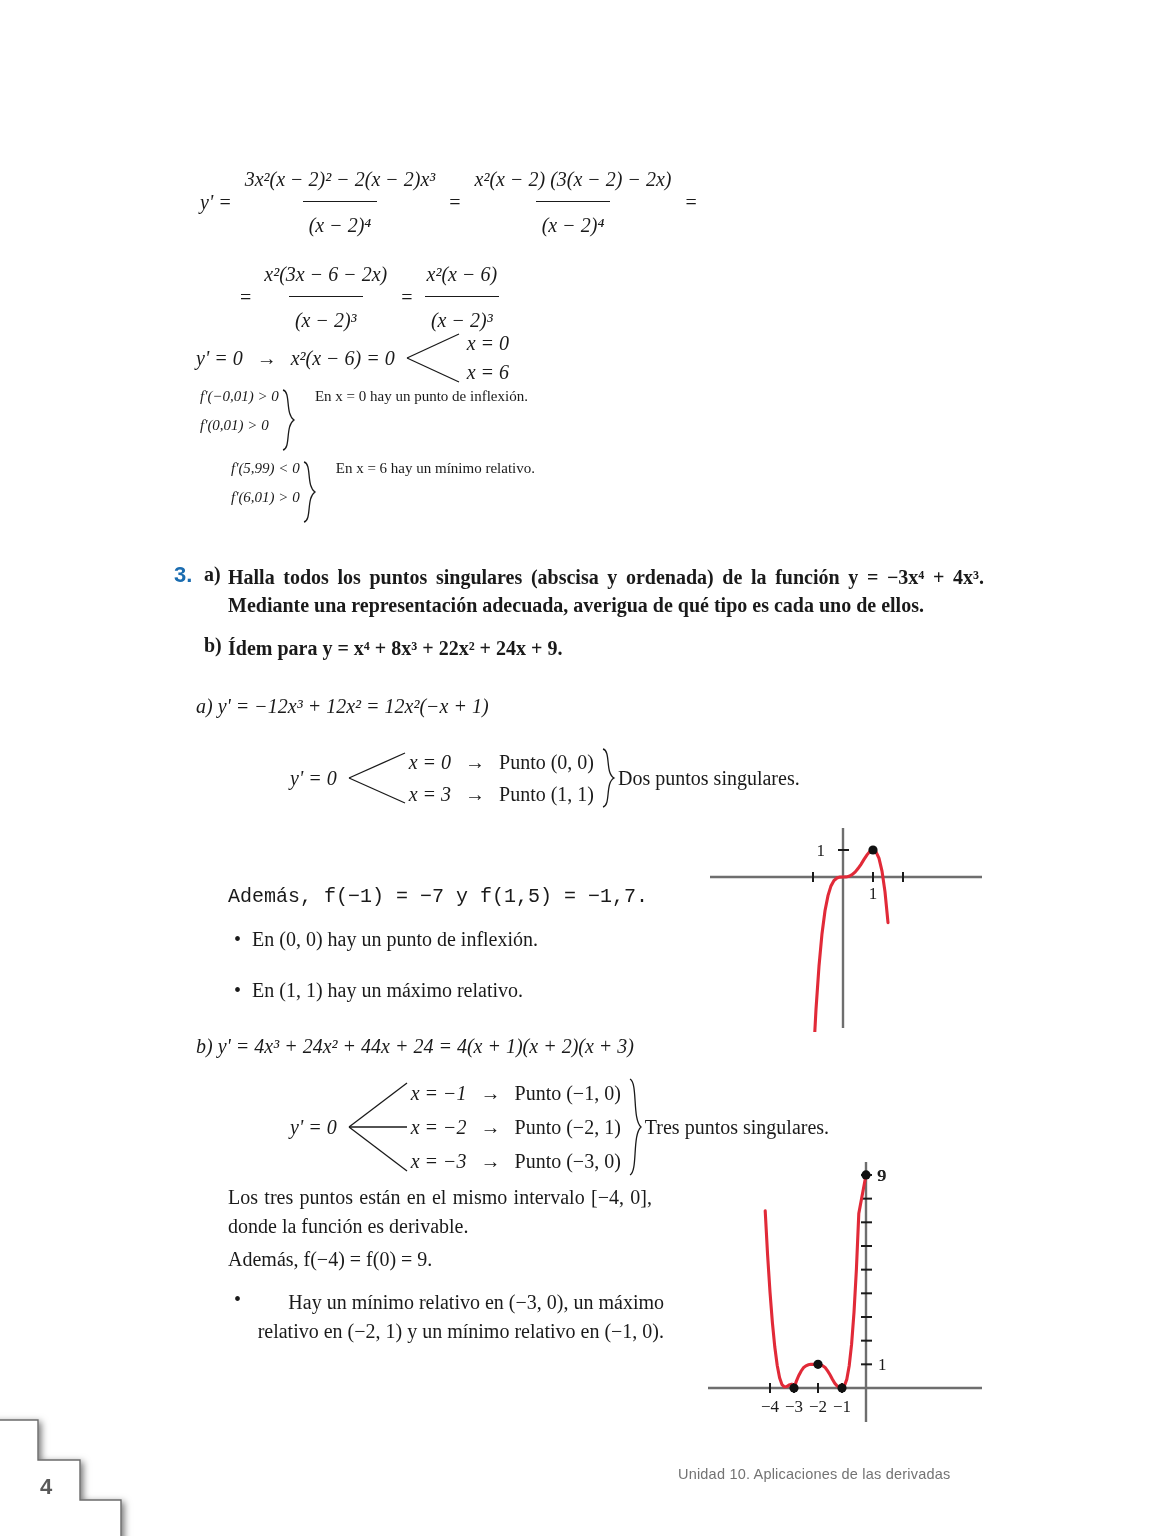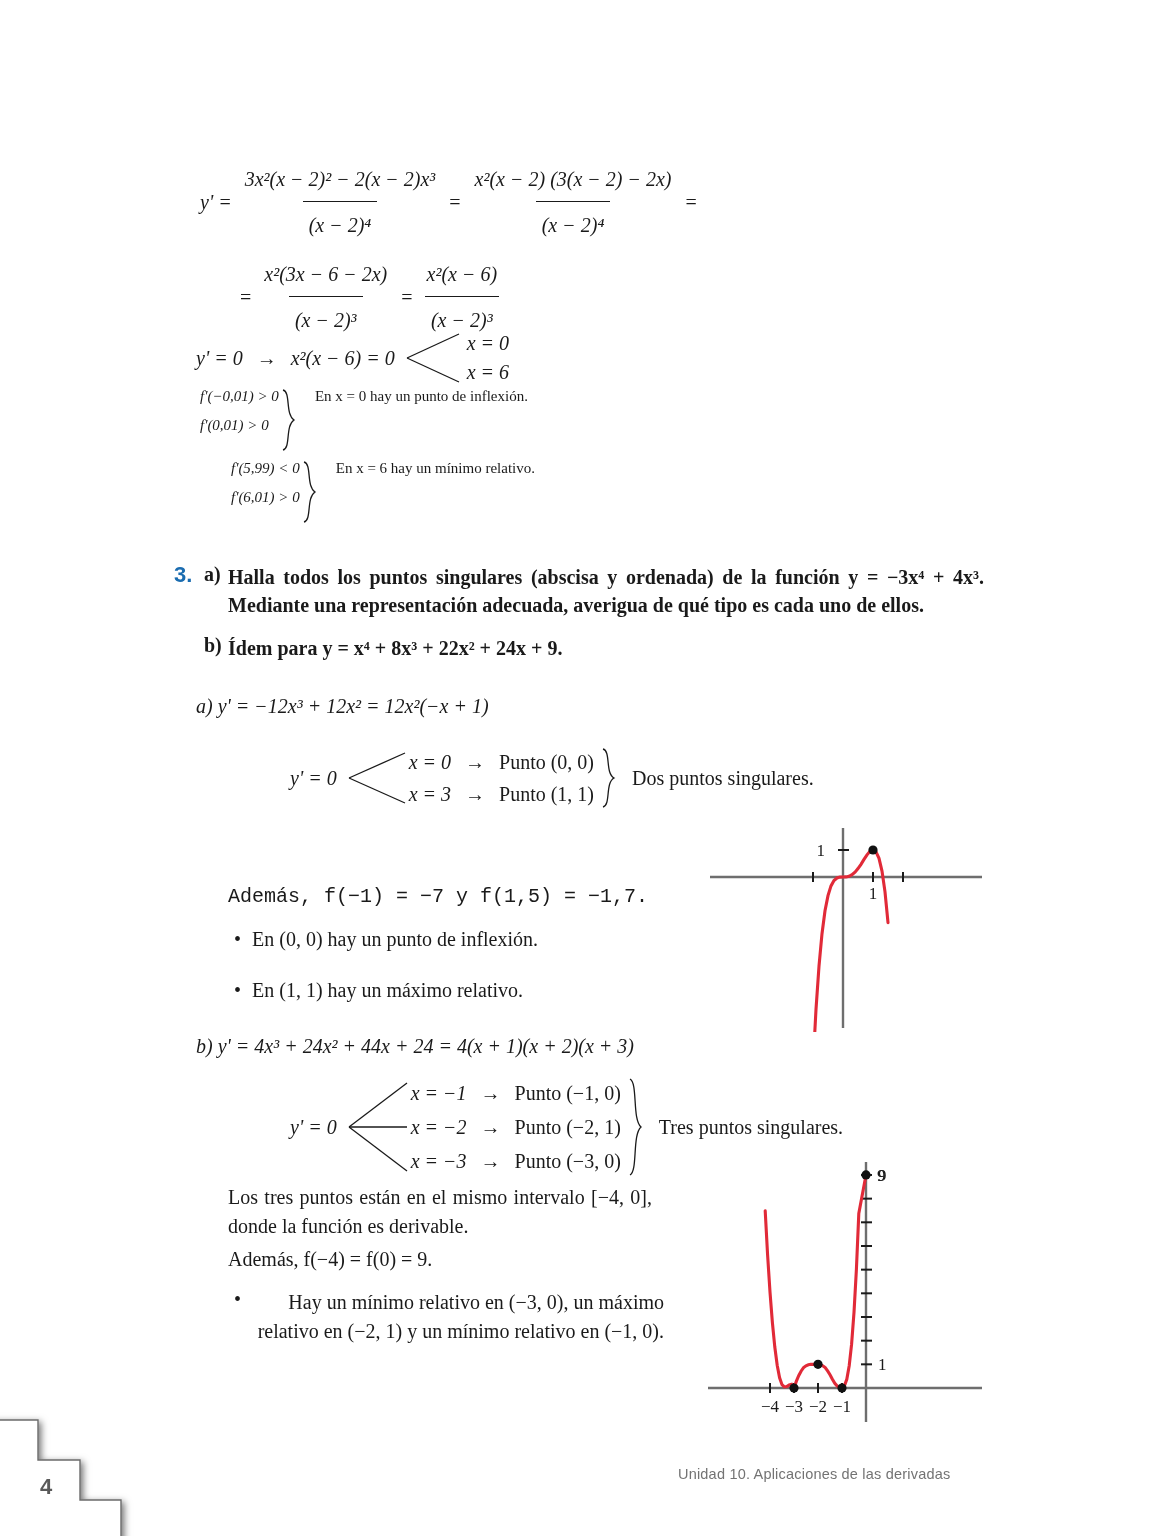--- a/index.html
+++ b/index.html
@@ -59,21 +59,21 @@
   .sol-b { position:absolute; left:196px; top:1035px; font-size:20px; }
 
   .branch2 { position:absolute; display:flex; align-items:center; font-size:20px; }
   .b2a { left:290px; top:745px; }
   .b2b { left:290px; top:1075px; }
   .branch2 .rows { display:flex; flex-direction:column; }
   .branch2 .rows .r { display:flex; align-items:center; white-space:nowrap; }
   .branch2 .rows .r .to { margin:0 14px; }
   .b2a .rows .r { height:32px; }
   .b2b .rows .r { height:34px; }
-  .branch2 .tail { margin-left:14px; }
+  .branch2 .tail { }
 
   .para { position:absolute; font-size:20px; line-height:1.45; }
   .para.justify { text-align:justify; }
   .p-a1 { left:228px; top:820px; width:408px; }
   .p-a2 { left:228px; top:882px; width:440px;font-family:Liberation Mono, monospace; }
   .bullet { position:absolute; font-size:20px; display:flex; }
   .bullet .dot { width:18px; flex:none; }
   .b-a1 { left:234px; top:928px; }
   .b-a2 { left:234px; top:979px; }
   .p-b1 { left:228px; top:1183px; width:424px; }

